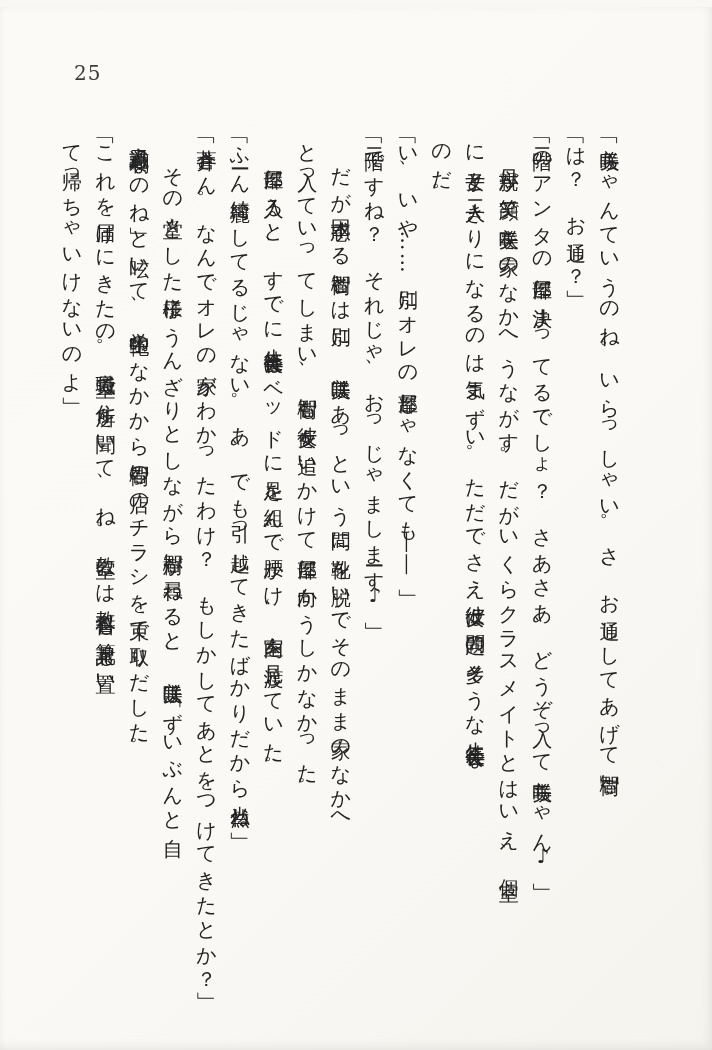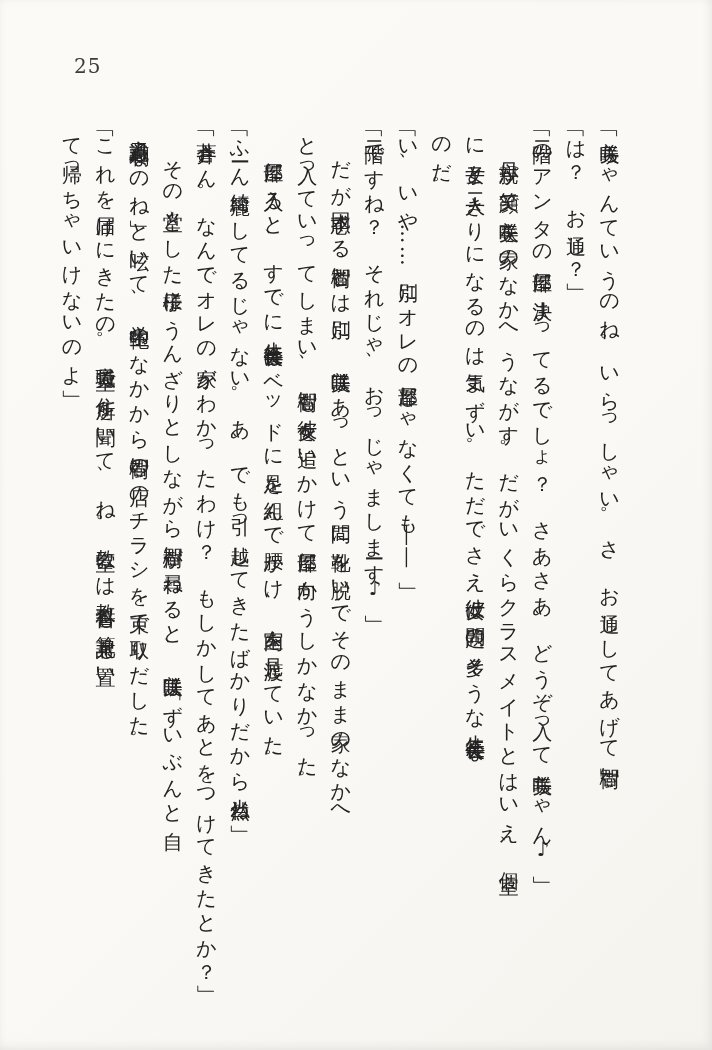--- a/index.html
+++ b/index.html
@@ -12,20 +12,21 @@
     position: relative;
     overflow: hidden;
     background: #f8f7f3;
     font-family: "DejaVu Serif", "Liberation Serif", serif;
   }
   .page {
     position: absolute;
     inset: 0;
     background: linear-gradient(135deg, #fbfaf7 0%, #faf9f5 55%, #f4f3ee 100%);
     box-shadow: inset -3px -4px 10px rgba(0,0,0,0.06), inset 2px 2px 8px rgba(0,0,0,0.02);
+    margin-top: 7px;
   }
   .pageno {
     position: absolute;
     top: 54px;
     left: 74px;
     font-size: 20px;
     letter-spacing: 1px;
     color: #3b3b3b;
   }
   .text-block {

